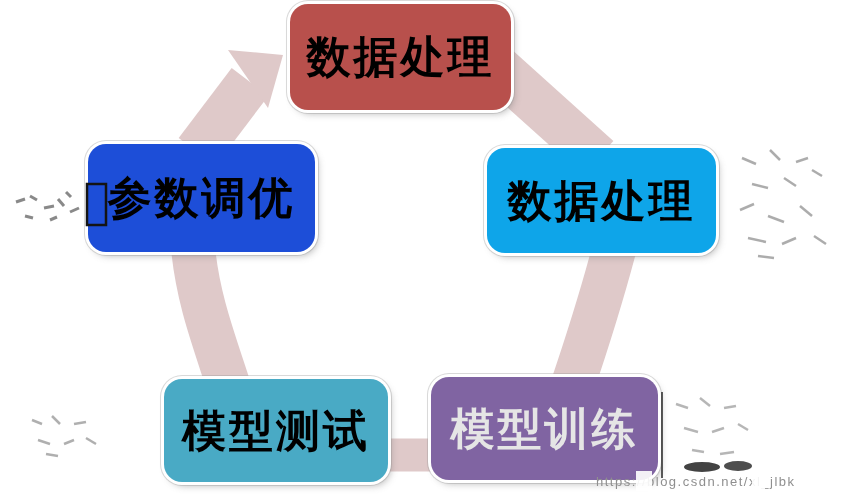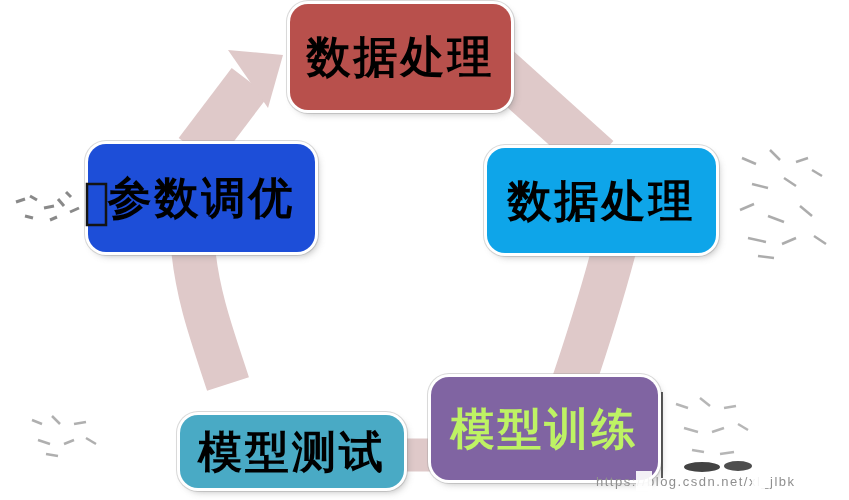--- a/index.html
+++ b/index.html
@@ -27,21 +27,21 @@
     color: #000000;
     font-size: 44px;
     font-weight: bold;
     letter-spacing: 3px;
     text-align: center;
   }
   .node span { display: block; line-height: 1; }
   #node-data-collection  { left: 290px; top: 4px;   width: 221px; height: 106px; }
   #node-data-processing  { left: 487px; top: 148px; width: 229px; height: 105px; }
   #node-model-training   { left: 431px; top: 377px; width: 227px; height: 103px; }
-  #node-model-testing    { left: 180px; top: 379px; width: 224px; height: 73px; margin-top: 36px; }
+  #node-model-testing    { left: 164px; top: 379px; width: 224px; height: 103px; }
   #node-parameter-tuning { left: 88px;  top: 144px; width: 227px; height: 108px; }
   #artifact-layer {
     position: absolute;
     left: 0; top: 0;
     z-index: 4;
     pointer-events: none;
   }
   #watermark {
     position: absolute;
     left: 596px;
@@ -78,21 +78,21 @@
 
     <path class="band" d="M 228,384 C 212,335 198,298 193,248" fill="none" stroke-width="44" stroke="#dfc9c9"></path>
   </svg>
 
   <div class="node" id="node-data-collection" style="background: rgb(184, 80, 76); color: rgb(0, 0, 0);">
     <span>数据处理</span>
   </div>
   <div class="node" id="node-data-processing" style="background: #0ea5e9; color: rgb(0, 0, 0);">
     <span>数据处理</span>
   </div>
-  <div class="node" id="node-model-training" style="background: rgb(128, 100, 162); color: #bef264;">
+  <div class="node" id="node-model-training" style="background: rgb(128, 100, 162); color: #e5e5e5;">
     <span>模型训练</span>
   </div>
   <div class="node" id="node-model-testing" style="background: rgb(73, 170, 197); color: rgb(0, 0, 0);">
     <span>模型测试</span>
   </div>
   <div class="node" id="node-parameter-tuning" style="background: #1d4ed8; color: rgb(0, 0, 0);">
     <span>参数调优</span>
   </div>
 
   <svg id="artifact-layer" width="849" height="500" viewBox="0 0 849 500">

